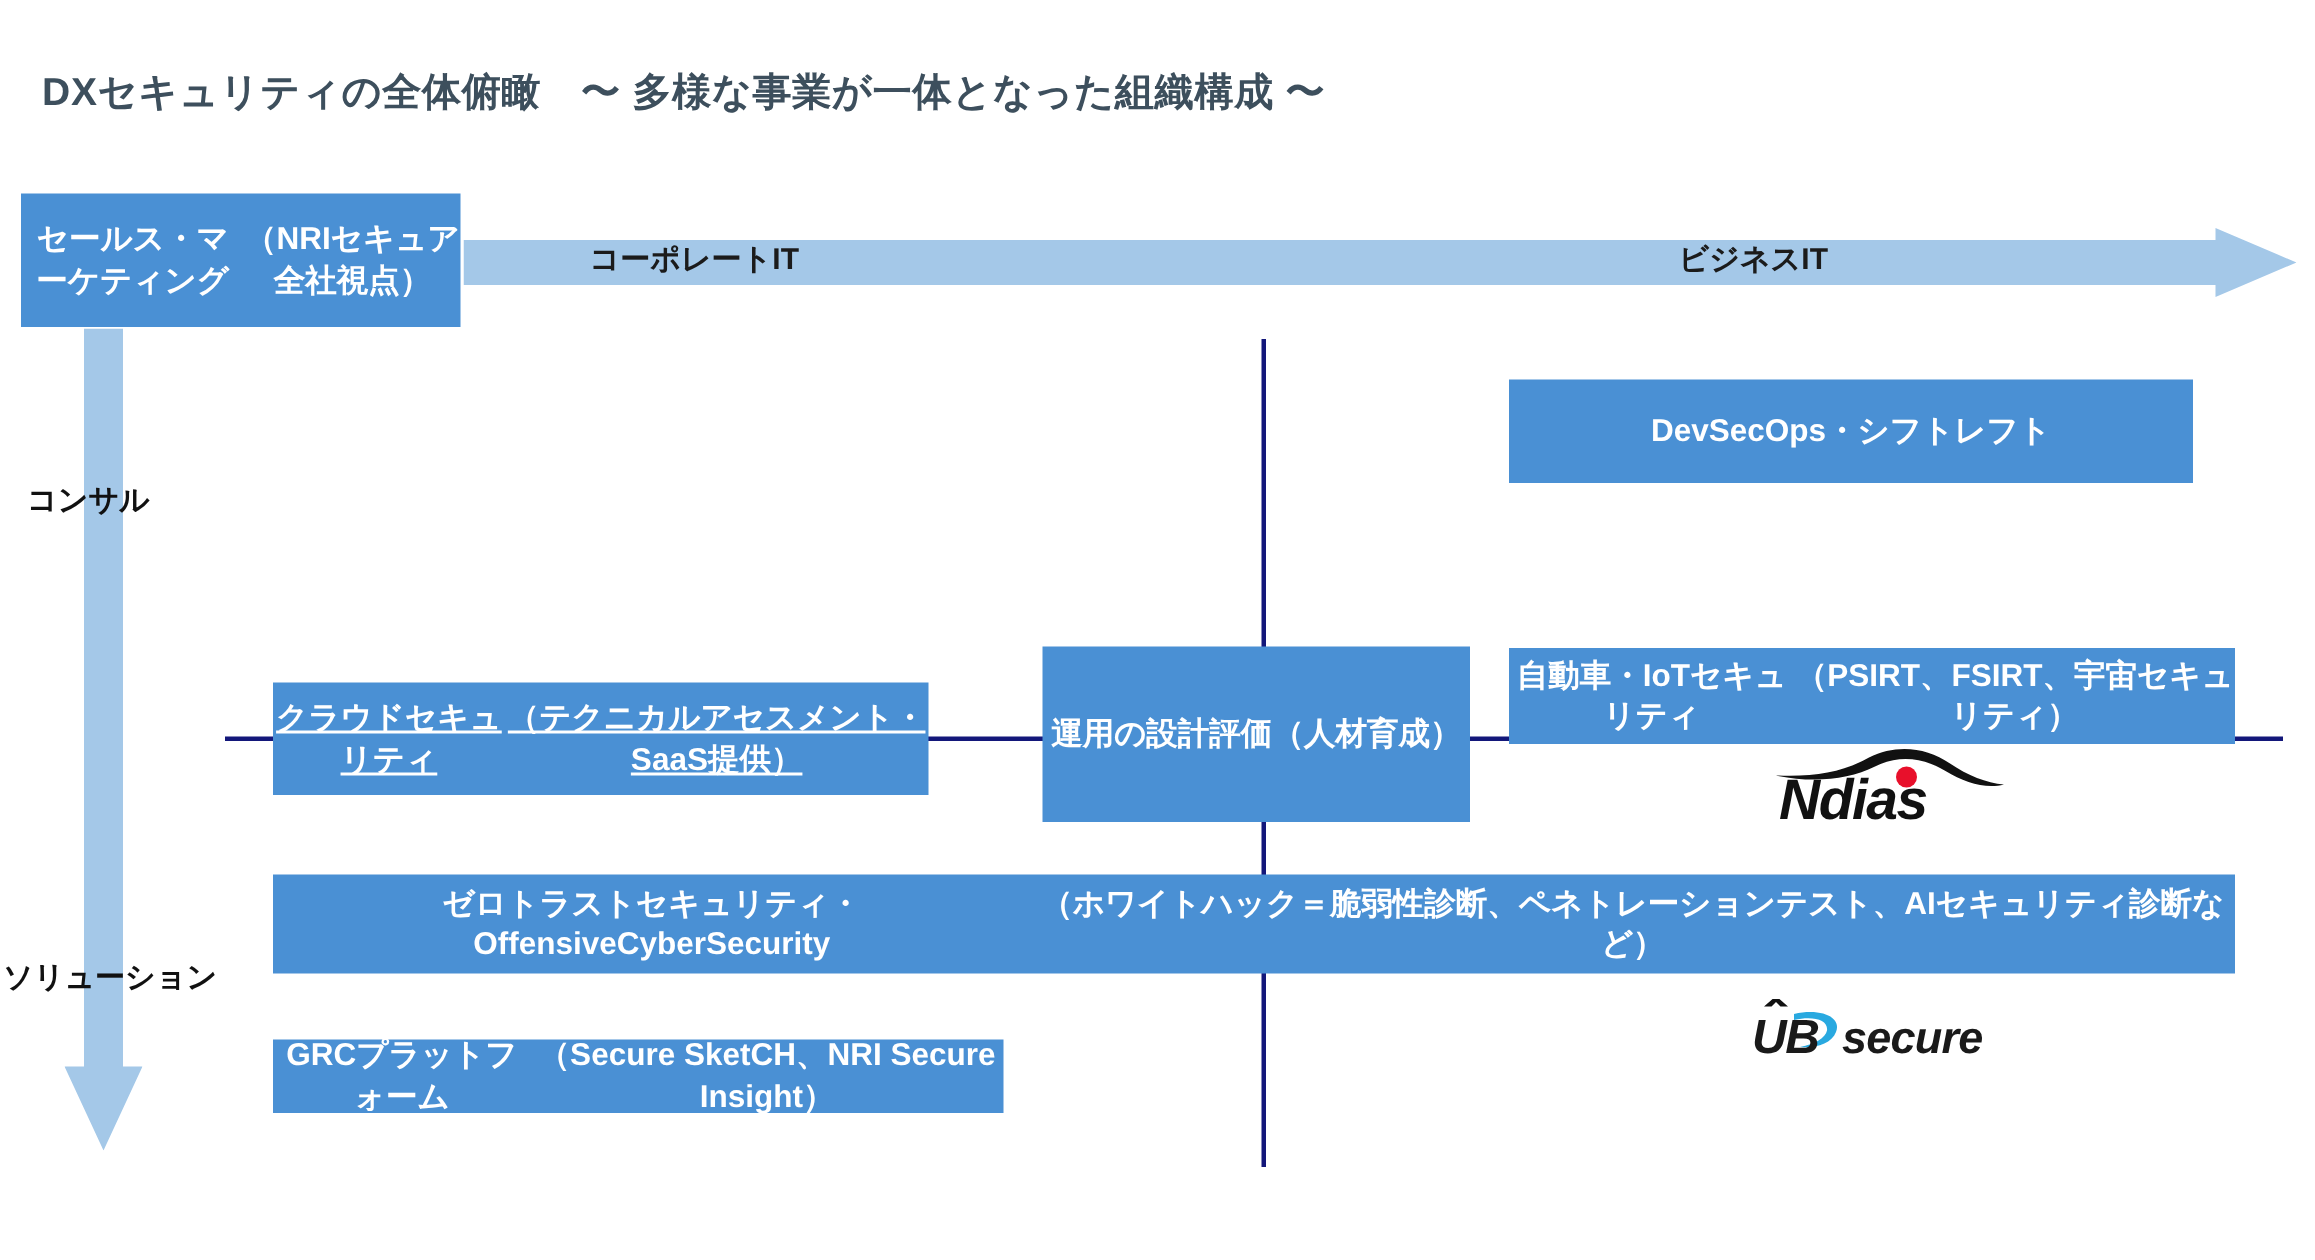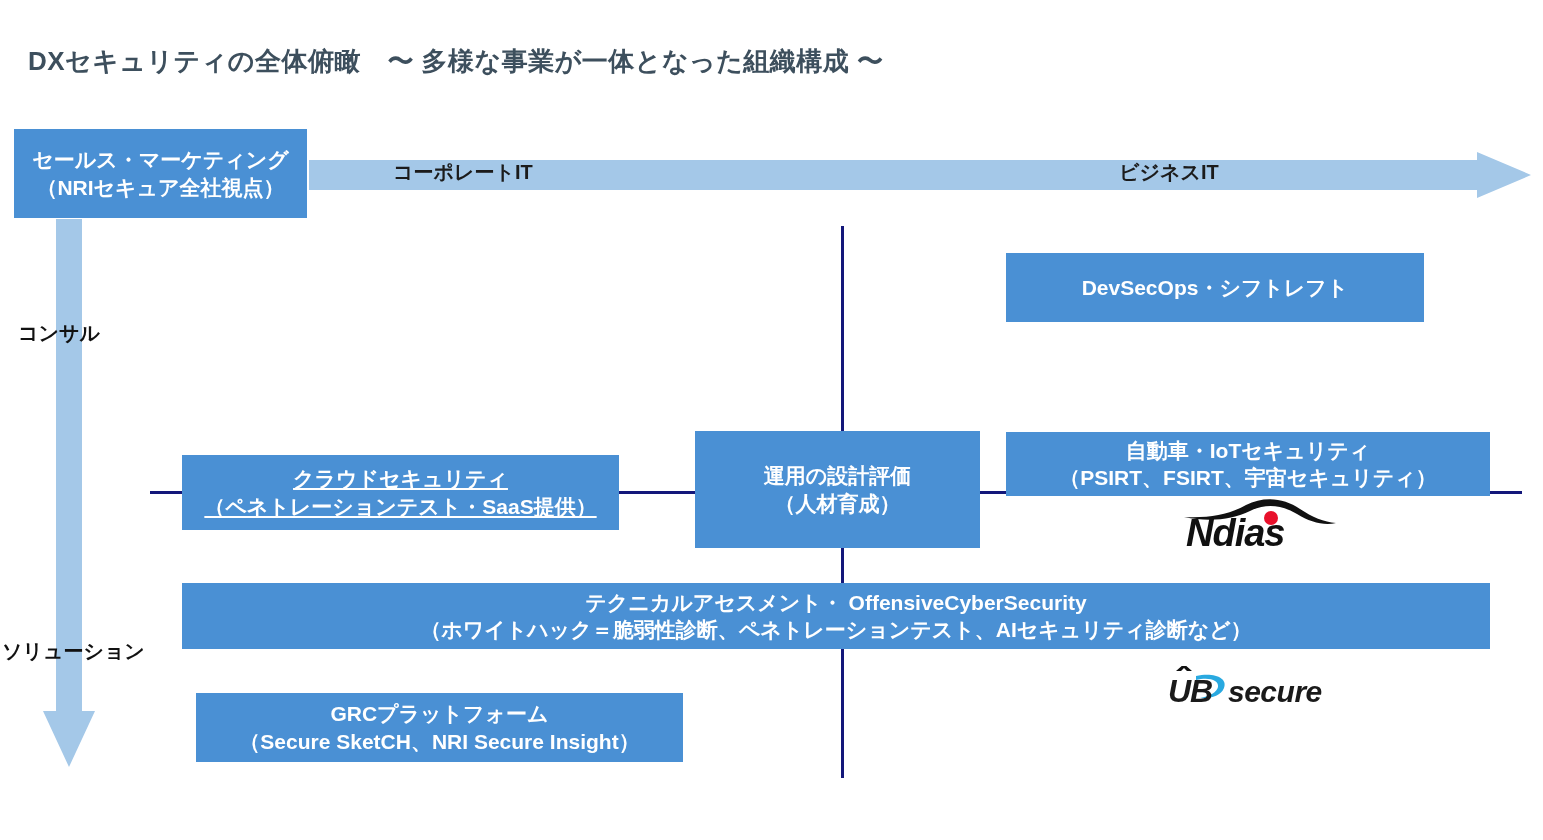--- a/index.html
+++ b/index.html
@@ -20,45 +20,45 @@
     font-size:26px;font-weight:bold;
     color:#3d4f5d;
     letter-spacing:0.5px;
     white-space:nowrap;
   }
 
   
   .box{
     background:#4a90d4;
     color:#ffffff;
-    display:flex;flex-direction:column;
+    display:flex;flex-direction:row;
     align-items:center;justify-content:center;
     text-align:center;
     font-weight:bold;
     line-height:1.30;
     box-sizing:border-box;
     z-index:5;
   }
   .box .l1{display:block;}
   .box .l2{display:block;}
 
   
   #box-sales{left:14px;top:129px;width:293px;height:89px;font-size:21px;}
   
-  #box-devsecops{left:1006px;top:253px;width:418px;height:69px;font-size:21px;}
+  #box-devsecops{left:1006px;top:253px;width:456px;height:69px;font-size:21px;}
   
   #box-cloud{left:182px;top:455px;width:437px;height:75px;font-size:21px;text-decoration:underline;}
   
   #box-edu{left:695px;top:431px;width:285px;height:117px;font-size:21px;}
   
   #box-auto{left:1006px;top:432px;width:484px;height:64px;font-size:21px;}
   
   #box-tech{left:182px;top:583px;width:1308px;height:66px;font-size:21px;}
   
-  #box-grc{left:182px;top:693px;width:487px;height:69px;font-size:21px;margin-left:14px;}
+  #box-grc{left:182px;top:693px;width:487px;height:49px;font-size:21px;}
 
   
   #arrow-h{left:309px;top:152px;width:1222px;height:46px;z-index:2;}
   #arrow-h svg{display:block;}
   .arrow-label{
     font-size:20px;font-weight:bold;color:#1b1b1b;
     z-index:6;white-space:nowrap;
   }
   #label-corporate{left:393px;top:159px;}
   #label-business{left:1119px;top:159px;}
@@ -112,35 +112,35 @@
     <span class="l1">セールス・マーケティング</span>
     <span class="l2">（NRIセキュア全社視点）</span>
   </div>
 
   <div class="abs box" id="box-devsecops">
     <span class="l1">DevSecOps・シフトレフト</span>
   </div>
 
   <div class="abs box" id="box-cloud">
     <span class="l1">クラウドセキュリティ</span>
-    <span class="l2">（ペネトレーションテスト・SaaS提供）</span>
+    <span class="l2">（テクニカルアセスメント・SaaS提供）</span>
   </div>
 
   <div class="abs box" id="box-edu">
     <span class="l1">運用の設計評価</span>
     <span class="l2">（人材育成）</span>
   </div>
 
   <div class="abs box" id="box-auto">
     <span class="l1">自動車・IoTセキュリティ</span>
     <span class="l2">（PSIRT、FSIRT、宇宙セキュリティ）</span>
   </div>
 
   <div class="abs box" id="box-tech">
-    <span class="l1">テクニカルアセスメント・ OffensiveCyberSecurity</span>
+    <span class="l1">ゼロトラストセキュリティ・ OffensiveCyberSecurity</span>
     <span class="l2">（ホワイトハック＝脆弱性診断、ペネトレーションテスト、AIセキュリティ診断など）</span>
   </div>
 
   <div class="abs box" id="box-grc">
     <span class="l1">GRCプラットフォーム</span>
     <span class="l2">（Secure SketCH、NRI Secure Insight）</span>
   </div>
 
   <div class="abs" id="logo-ndias">
     <svg width="160" height="52" viewBox="0 0 160 52" xmlns="http://www.w3.org/2000/svg">

